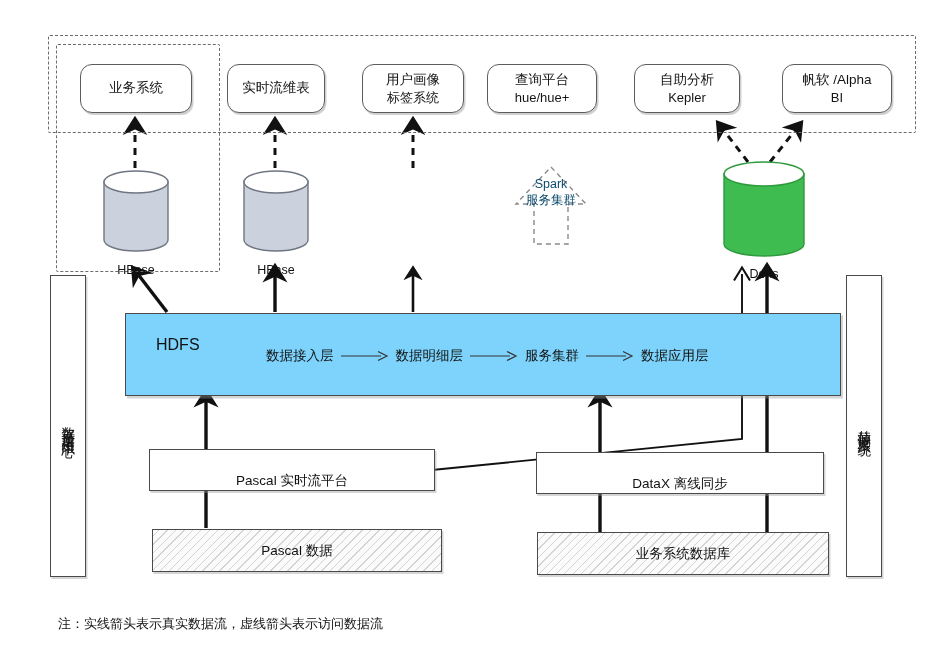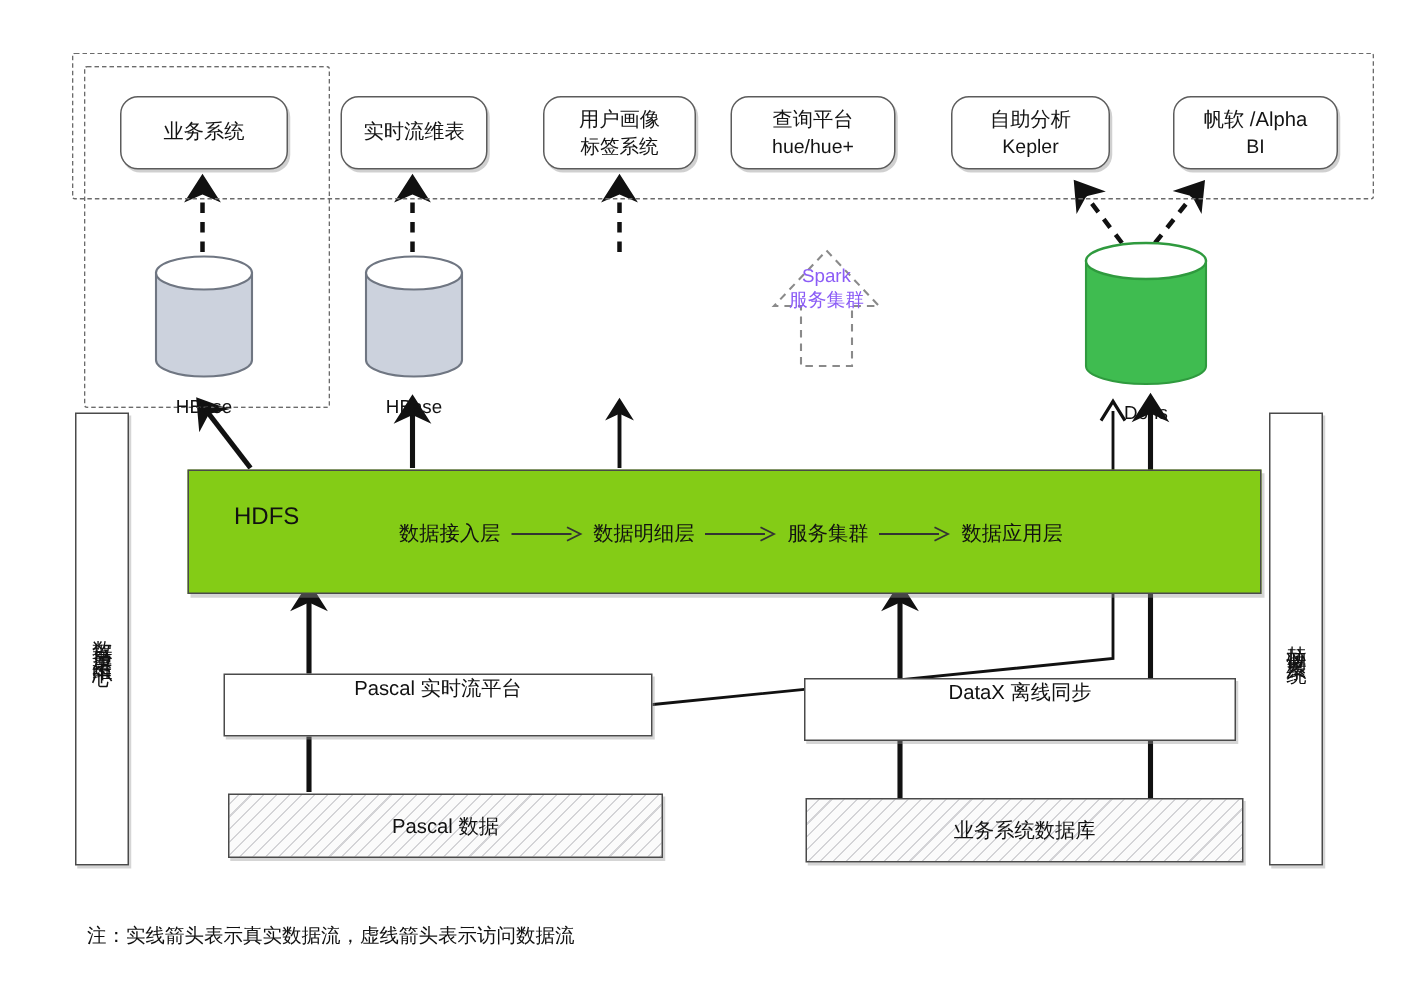--- a/index.html
+++ b/index.html
@@ -43,21 +43,21 @@
     color: #141414;
   }
   .app-box .l2 { font-size: 13px; }
 
   
   .rect-box {
     border: 1.2px solid #4a4a4a;
     background: #ffffff;
     box-shadow: 1.5px 2px 0 rgba(150,150,150,0.4);
     display: flex;
-    align-items: flex-start;
+    align-items: flex-end;
     justify-content: center;
     font-size: 13.5px;
     color: #111;
   }
 
   
   .hatched {
     border: 1.2px solid #4a4a4a;
     box-shadow: 1.5px 2px 0 rgba(150,150,150,0.4);
     background-color: #fbfbfb;
@@ -98,21 +98,21 @@
     text-align: center;
     font-size: 12.5px;
     margin-top: 3px;
     color: #111;
     white-space: nowrap;
   }
 
   
   #hdfs-layer {
     border: 1.2px solid #4a4a4a;
-    background: #84cc16;
+    background: #7dd3fc;
     box-shadow: 2px 2.5px 0 rgba(150,150,150,0.4);
   }
   #hdfs-title {
     position: absolute;
     left: 30px;
     top: 22px;
     font-size: 16px;
     color: #111;
   }
   .hdfs-flow {
@@ -240,21 +240,21 @@
       <path d="M6,14 L6,84 A40,12 0 0 0 86,84 L86,14 Z" fill="#3fbc50" stroke="#2f9a3e" stroke-width="1.4"></path>
       <ellipse cx="46" cy="14" rx="40" ry="12" fill="#ffffff" stroke="#2f9a3e" stroke-width="1.6"></ellipse>
     </svg>
     <div class="cyl-label">Doris</div>
   </div>
 
   <div class="abs" style="left:512px; top:164px; width:78px; height:84px;">
     <svg width="78" height="84" viewBox="0 0 78 84">
       <path d="M39,3 L74,40 L56,40 L56,80 L22,80 L22,40 L4,40 Z" fill="none" stroke="#8a8a8a" stroke-width="1.4" stroke-dasharray="5,4"></path>
     </svg>
-    <div style="position:absolute; left:0; top:12px; width:78px; text-align:center; font-size:12.5px; line-height:1.3; color:#8b5cf6;">
+    <div style="position:absolute; left:0; top:12px; width:78px; text-align:center; font-size:12.5px; line-height:1.3; color:#0c4a6e;">
       <div>Spark</div>
       <div>服务集群</div>
     </div>
   </div>
 
   <div class="abs" id="hdfs-layer" style="left:125px; top:313px; width:714px; height:81px;">
     <div id="hdfs-title">HDFS</div>
     <div class="hdfs-flow">
       <span class="stage">数据接入层</span>
       <span class="flow-arrow">

